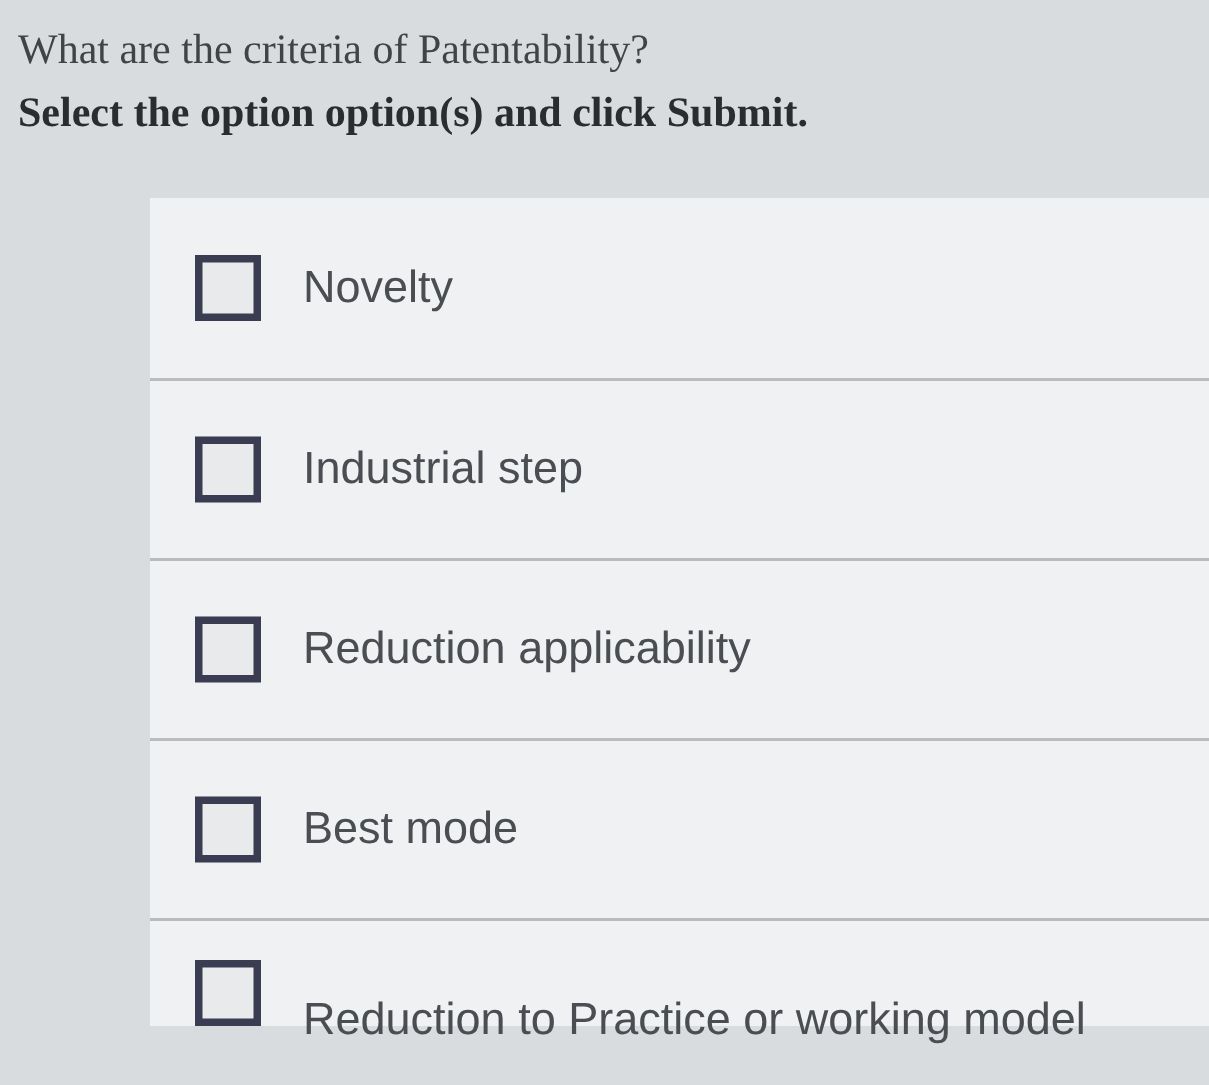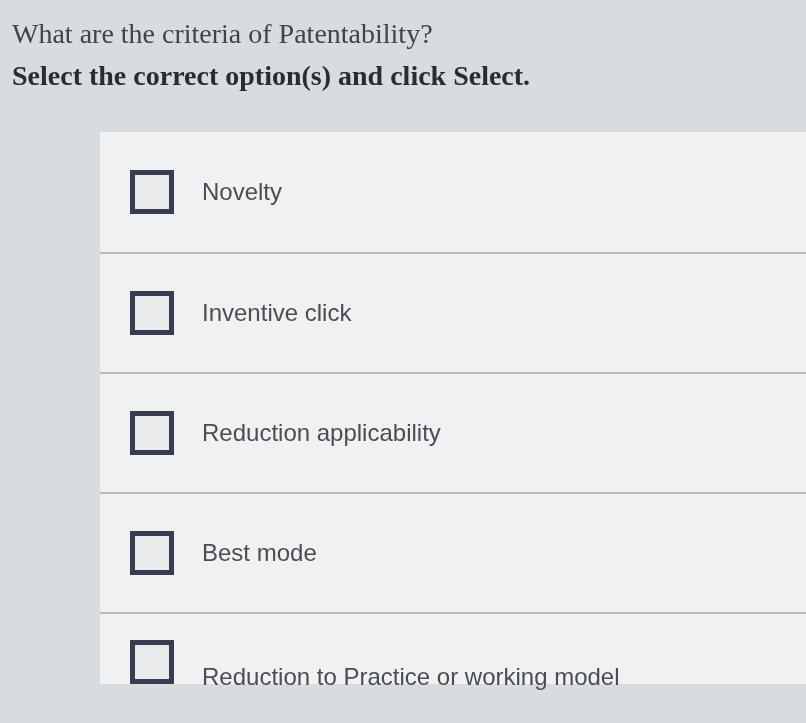--- a/index.html
+++ b/index.html
@@ -47,21 +47,21 @@
     .checkbox {
       width: 44px;
       height: 44px;
       border: 5px solid #3a3d52;
       background: #e8eaec;
       flex-shrink: 0;
       margin-right: 28px;
       cursor: pointer;
     }
     .option-label {
-      font-size: 24px;
+      font-size: 30px;
       color: #4a4d52;
       font-weight: 400;
     }
     .last-row {
       min-height: 60px;
       padding-top: 28px;
       padding-bottom: 0;
       align-items: flex-start;
     }
     .last-row .checkbox {
@@ -70,33 +70,33 @@
     .last-row .option-label {
       position: relative;
       top: 21px;
     }
   </style>
 </head>
 <body>
 
 <div class="question-header">
   <div class="question-text">What are the criteria of Patentability?</div>
-  <div class="instruction-text">Select the correct option(s) and click Select.</div>
+  <div class="instruction-text">Select the option option(s) and click Submit.</div>
 </div>
 
 <div class="options-container">
 
   <div class="option-row">
     <div class="checkbox"></div>
     <div class="option-label">Novelty</div>
   </div>
 
   <div class="option-row">
     <div class="checkbox"></div>
-    <div class="option-label">Inventive click</div>
+    <div class="option-label">Industrial step</div>
   </div>
 
   <div class="option-row">
     <div class="checkbox"></div>
     <div class="option-label">Reduction applicability</div>
   </div>
 
   <div class="option-row">
     <div class="checkbox"></div>
     <div class="option-label">Best mode</div>

